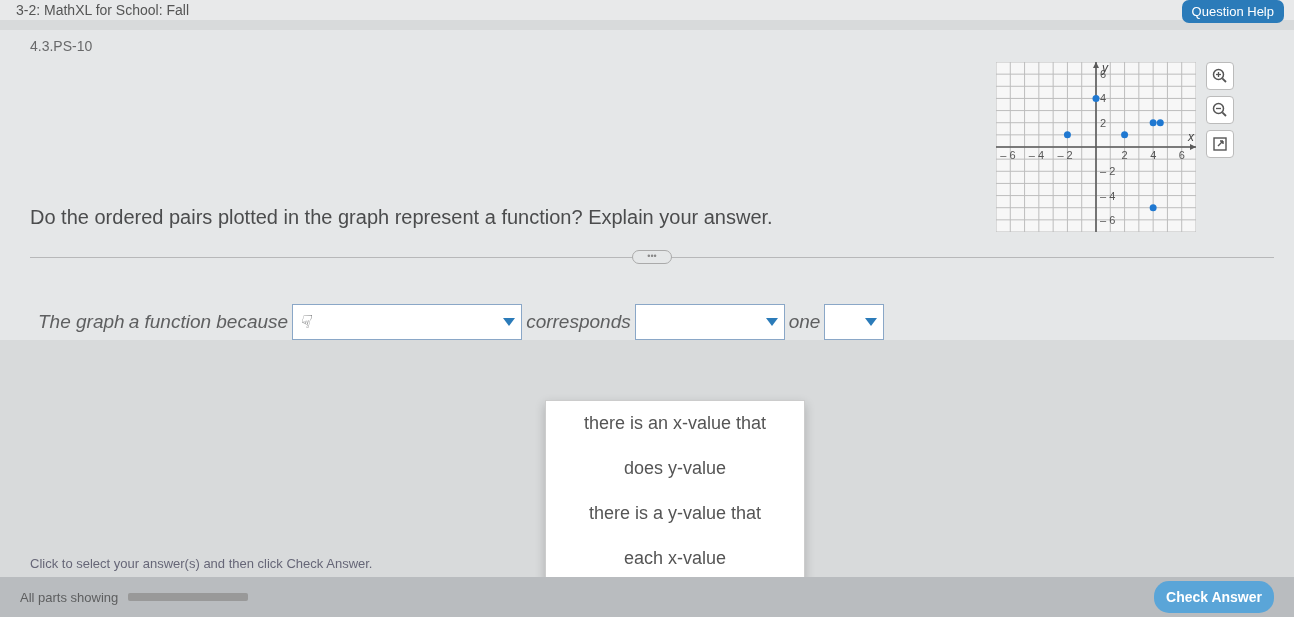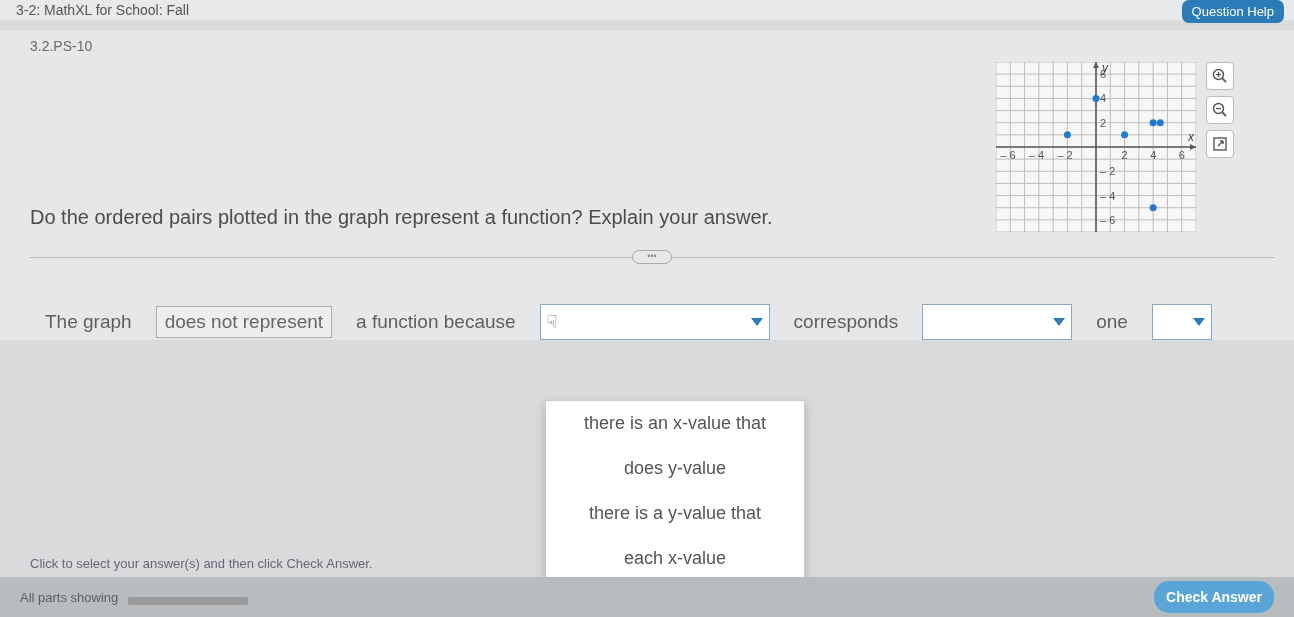--- a/index.html
+++ b/index.html
@@ -94,25 +94,26 @@
   background: #e5e7e8;
   margin: -8px auto 0 auto;
   text-align: center;
   font-size: 9px;
   color: #888;
   line-height: 11px;
 }
 .answer-row {
   display: flex;
   align-items: center;
-  gap: 24px;
+  gap: 4px;
   font-size: 19px;
   color: #5e5f60;
-  margin: 40px 0 20px 15px;
+  margin: 40px 0 20px 8px;
   flex-wrap: nowrap;
+  font-style: italic;
 }
 .static-box {
   border: 1px solid #aaa;
   padding: 4px 8px;
   background: #eee;
   color: #666;
 }
 .dd {
   border: 1px solid #8aa7c7;
   background: #fff;
@@ -168,21 +169,21 @@
   height: 40px;
   display: flex;
   align-items: center;
   padding: 0 20px;
   justify-content: space-between;
 }
 .parts {
   font-size: 13px;
   color: #5d5e5f;
   display: flex;
-  align-items: flex-end;
+  align-items: center;
   gap: 10px;
 }
 .progress {
   width: 120px;
   height: 8px;
   background: #999;
   border-radius: 2px;
 }
 .check-btn {
   background: #5aa5d8;
@@ -202,21 +203,21 @@
 <body>
 
 <div class="header-strip">
   <span>3-2: MathXL for School: Fall</span>
 </div>
 <div class="help-btn">
   <span>Question Help</span>
 </div>
 
 <div class="content">
-  <div class="section-id">3.2.PS-10</div>
+  <div class="section-id">4.3.PS-10</div>
 
   <div class="question-row">
     <div class="question-text">Do the ordered pairs plotted in the graph represent a function? Explain your answer.</div>
 
     <div class="graph-area">
       <div class="graph-box">
         <svg id="chart-svg" width="200" height="170">
             <line x1="0" y1="0" x2="0" y2="170" class="gridline"></line>
             <line x1="14.285714285714285" y1="0" x2="14.285714285714285" y2="170" class="gridline"></line>
             <line x1="28.57142857142857" y1="0" x2="28.57142857142857" y2="170" class="gridline"></line>
@@ -297,21 +298,20 @@
         </div>
       </div>
     </div>
   </div>
 
   <hr class="divider">
   <div class="dots-handle">•••</div>
 
   <div class="answer-row">
     <span>The graph</span>
-    <span class="static-box">does not represent</span>
     <span>a function because</span>
     <div class="dd wide">
       <span class="dd-cursor">☟</span>
       <span class="dd-arrow"></span>
     </div>
     <span>corresponds</span>
     <div class="dd med">
       <span></span>
         <span class="dd-arrow"></span>
     </div>

